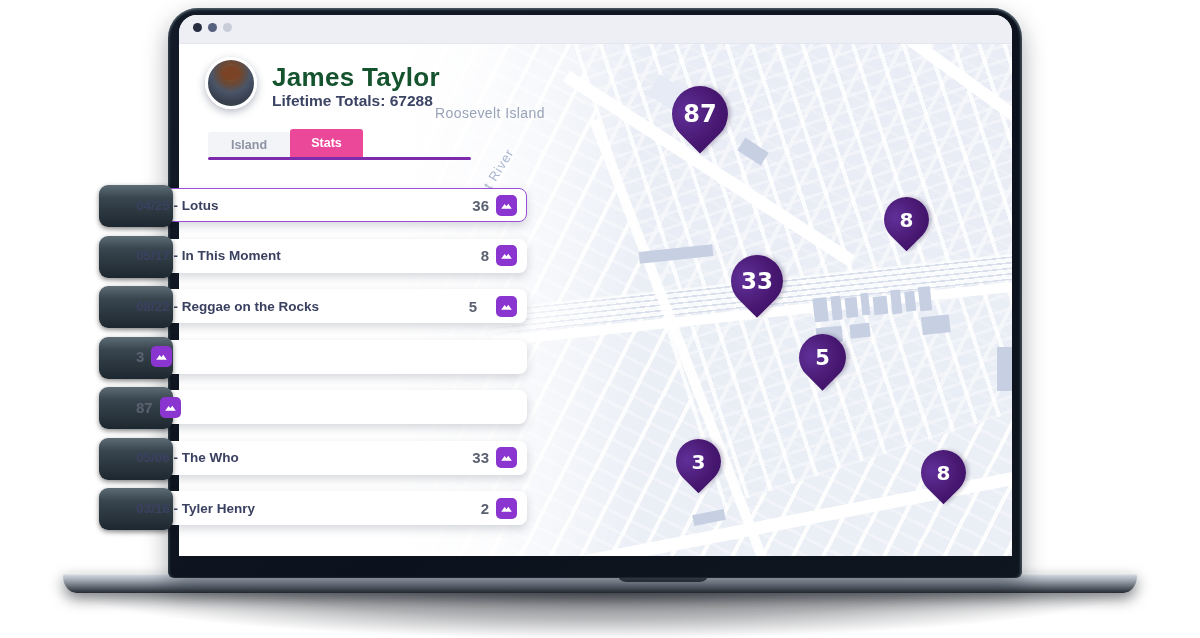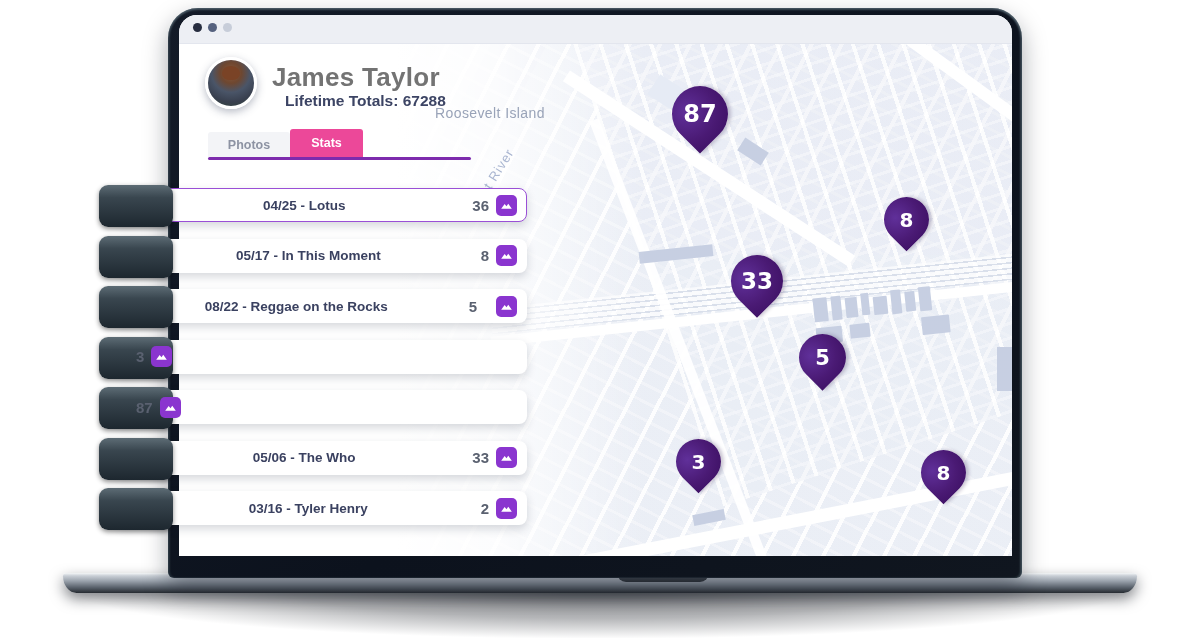--- a/index.html
+++ b/index.html
@@ -81,35 +81,35 @@
   .pin span{display:flex;width:100%;height:100%;align-items:center;justify-content:center;
     transform:rotate(45deg);color:#fff;font-weight:bold;font-family:"DejaVu Sans",sans-serif;}
 
   
   .hdr{position:absolute;z-index:4;}
   .avatar{left:384px;top:57px;width:52px;height:52px;border-radius:50%;position:absolute;
     border:3px solid #fff;box-shadow:0 3px 8px rgba(50,60,90,.35);box-sizing:border-box;
     background:radial-gradient(circle at 50% 28%,#8a5a3c 0%,#6e4730 26%,#4a5568 48%,#39404f 72%,#2e4436 100%);}
   .avatar::after{content:'';position:absolute;left:14px;top:6px;width:18px;height:14px;border-radius:50% 50% 45% 45%;
     background:#7a4326;}
-  .name{left:452px;top:62px;position:absolute;font-size:26px;font-weight:bold;color:#737373;letter-spacing:.3px;}
+  .name{left:452px;top:62px;position:absolute;font-size:26px;font-weight:bold;color:#14532d;letter-spacing:.3px;}
   .subtitle{left:452px;top:92px;position:absolute;font-size:15.5px;font-weight:bold;color:#3c4464;}
 
   
   .tab{position:absolute;z-index:4;display:flex;align-items:center;justify-content:center;
     font-size:12.5px;cursor:pointer;border-radius:3px 3px 0 0;}
   .tab-photos{left:208px;top:132px;width:82px;height:25px;background:#f3f4f7;color:#8d93a3;font-weight:600;}
   .tab-stats{left:290px;top:129px;width:73px;height:28px;background:#ec4899;color:#fff;font-weight:bold;}
   .tab-underline{position:absolute;left:208px;top:157px;width:263px;height:3px;background:#7d2bad;
     border-radius:2px;z-index:4;}
 
   
   .card{position:absolute;left:115px;width:412px;height:34px;background:#fff;border-radius:8px;z-index:5;
     display:flex;align-items:center;padding:0 9px 0 20px;box-sizing:border-box;cursor:pointer;
-    border:1px solid rgba(0,0,0,0);box-shadow:0 4px 10px rgba(30,40,60,.18);text-align:center;}
+    border:1px solid rgba(0,0,0,0);box-shadow:0 4px 10px rgba(30,40,60,.18);}
   .card::before{content:'';position:absolute;left:-17px;top:-4px;bottom:-6px;width:74px;z-index:-1;
     background:linear-gradient(180deg,#5d6c75 0%,#39464f 30%,#1d272f 100%);
     border-radius:9px;box-shadow:0 2px 5px rgba(0,0,0,.45);}
   .card.selected{border:1.5px solid #9a4fd6;}
   .card .ttl{flex:1;font-size:13.5px;font-weight:bold;color:#3a4160;}
   .card .cnt{font-size:15px;font-weight:600;color:#5a6170;margin-right:7px;}
   .card .cicon{width:21px;height:21px;border-radius:5px;background:#8a35cf;display:flex;
     align-items:center;justify-content:center;}
 </style>
 </head>
@@ -183,23 +183,23 @@
             <span style="font-size: 20px;">3</span>
           </div>
           <div class="pin" style="left: 741.5px; top: 405.5px; width: 45px; height: 45px;">
             <span style="font-size: 20px;">8</span>
           </div>
         </div>
     </div>
 
     <div class="avatar hdr" style="left:26px;top:42px;"></div>
     <div class="name hdr" style="left:93px;top:47px;">James Taylor</div>
-    <div class="subtitle hdr" style="left:93px;top:77px;margin-left:13px;">Lifetime Totals: 67288</div>
-
-    <div class="tab tab-photos" style="left:29px;top:117px;">Photos</div>
+    <div class="subtitle hdr" style="left:93px;top:77px;">Lifetime Totals: 67288</div>
+
+    <div class="tab tab-photos" style="left:29px;top:117px;">Island</div>
     <div class="tab tab-stats" style="left:111px;top:114px;">Stats</div>
     <div class="tab-underline" style="left:29px;top:142px;"></div>
   </div>
 
   <div id="cards">
       <div class="card selected" style="top: 188px;">
     <span class="ttl">04/25 - Lotus</span>
     <span class="cnt">36</span>
     <span class="cicon">
       <svg width="15" height="15" viewBox="0 0 24 24">

